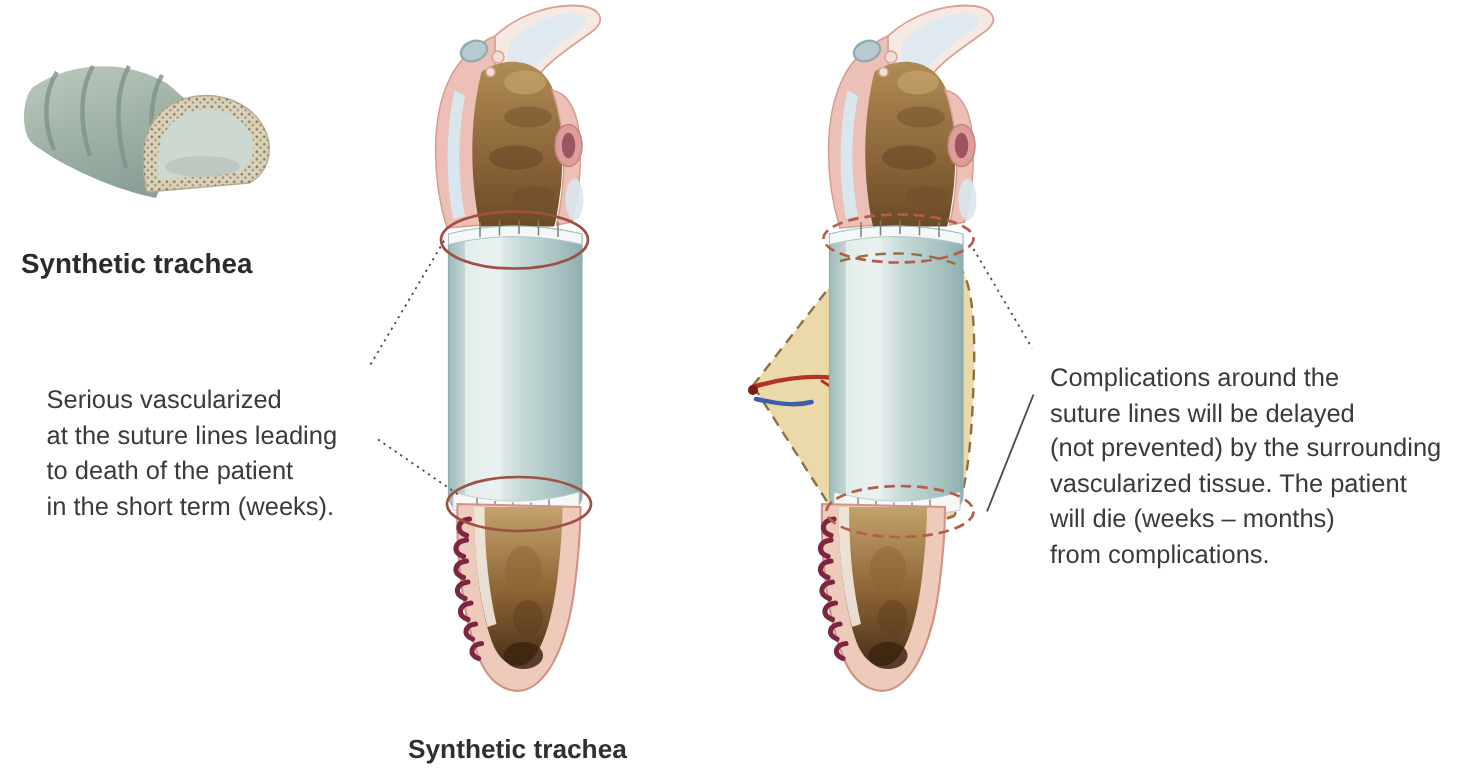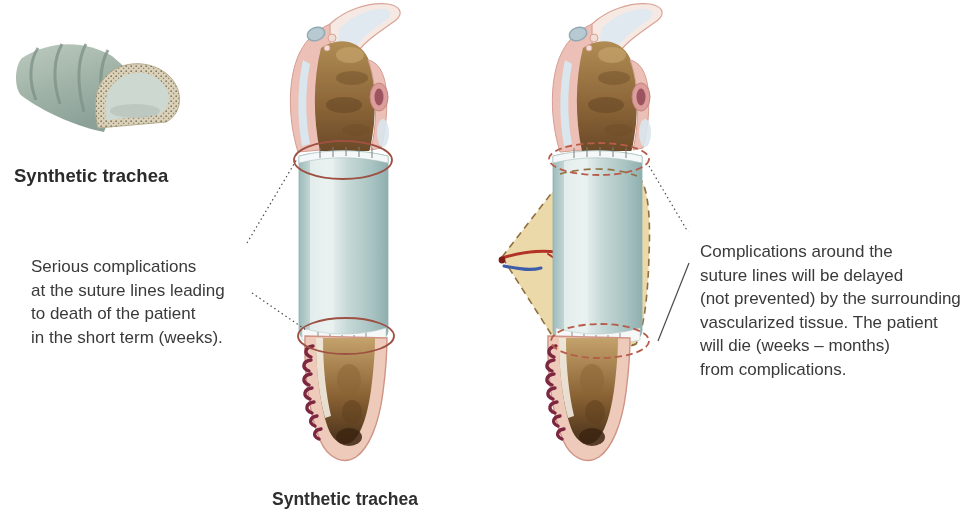--- a/index.html
+++ b/index.html
@@ -150,21 +150,21 @@
   <g fill="none" stroke-width="1.2" stroke="#4a4a4a">
     <line x1="247" y1="243" x2="297" y2="159" stroke-dasharray="1.5 3"></line>
     <line x1="252" y1="293" x2="306" y2="330" stroke-dasharray="1.5 3"></line>
     <line x1="649" y1="166" x2="688" y2="232" stroke-dasharray="1.5 3"></line>
     <line x1="658" y1="341" x2="689" y2="263"></line>
   </g>
 </svg>
 
 <div class="txt thumb-label" style="left:14px;top:143px;">Synthetic trachea</div>
 
-<div class="txt annotation" style="left:31px;top:233px;width:240px;">Serious complications
+<div class="txt annotation" style="left:31px;top:233px;width:240px;">Serious vascularized
 at the suture lines leading
 to death of the patient
 in the short term (weeks).</div>
 
 <div class="txt annotation" style="left:700px;top:218px;width:285px;">Complications around the
 suture lines will be delayed
 (not prevented) by the surrounding
 vascularized tissue. The patient
 will die (weeks – months)
 from complications.</div>

